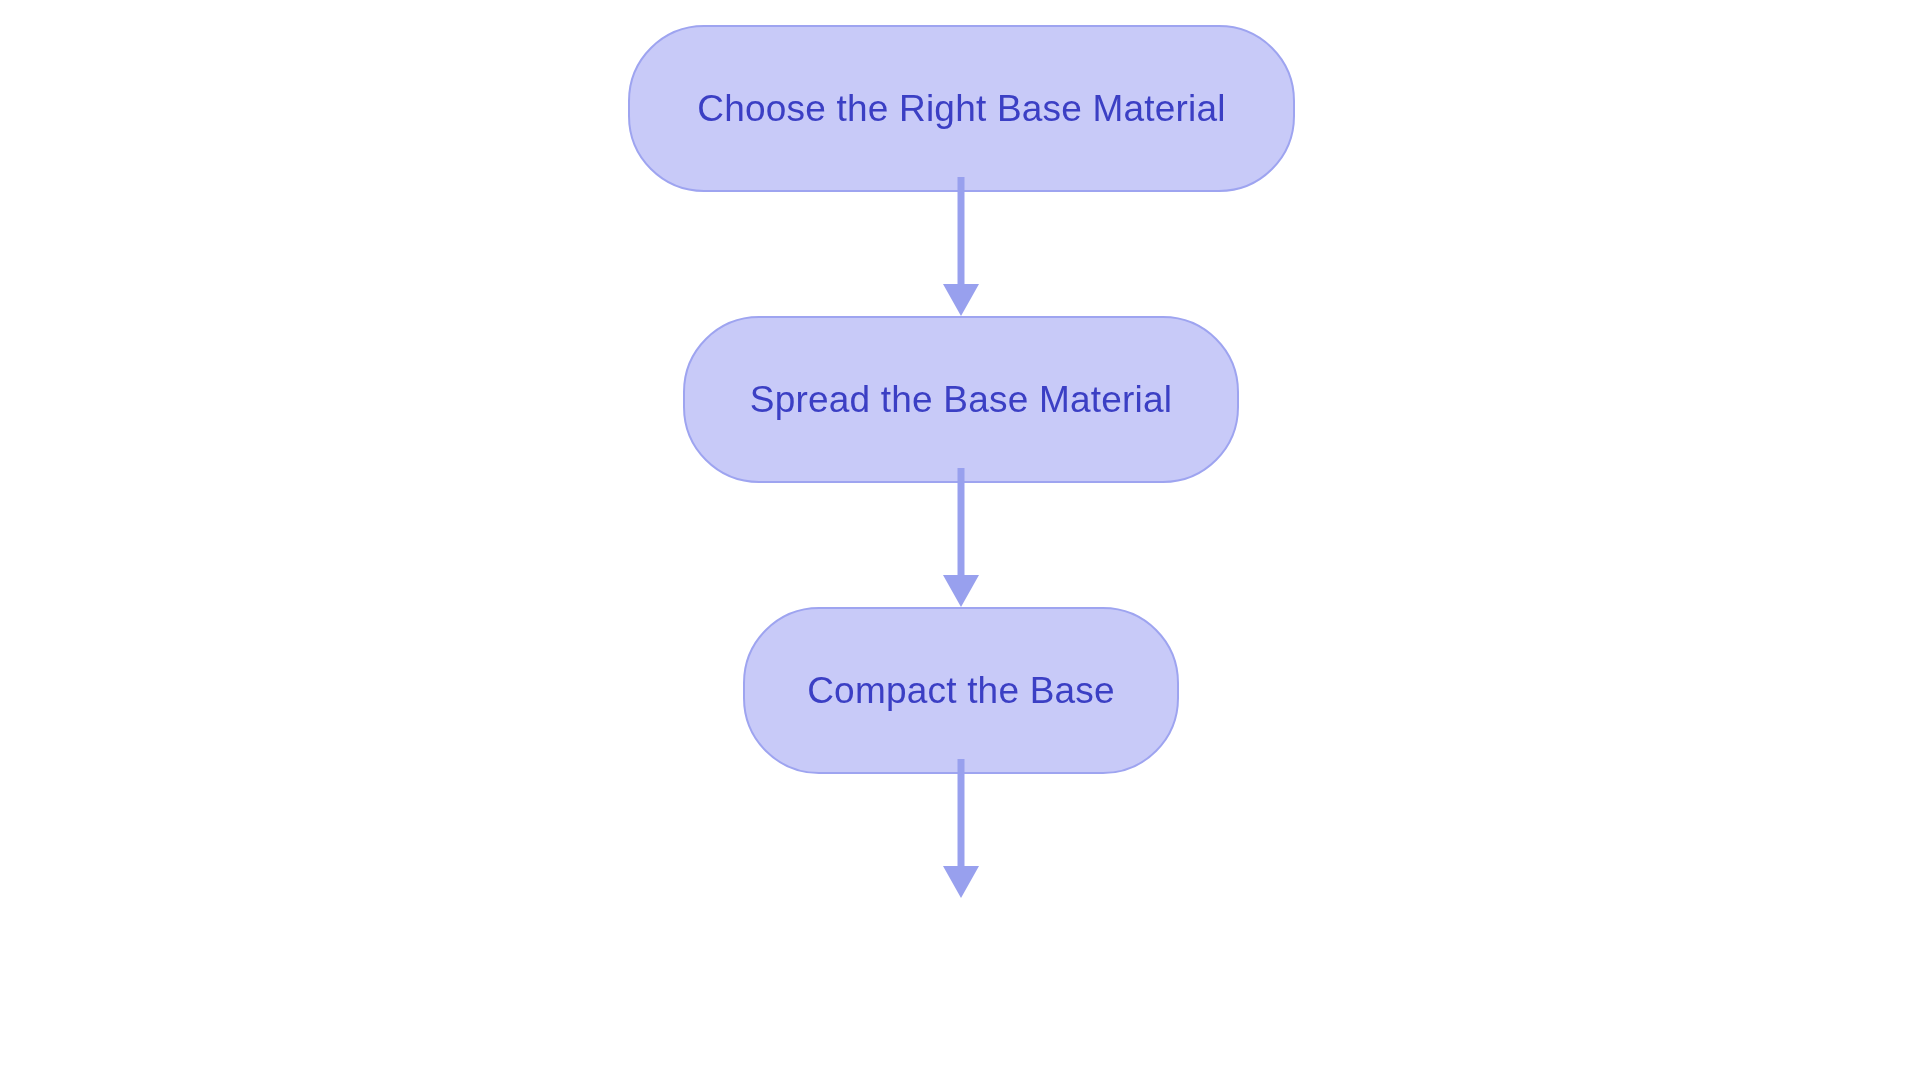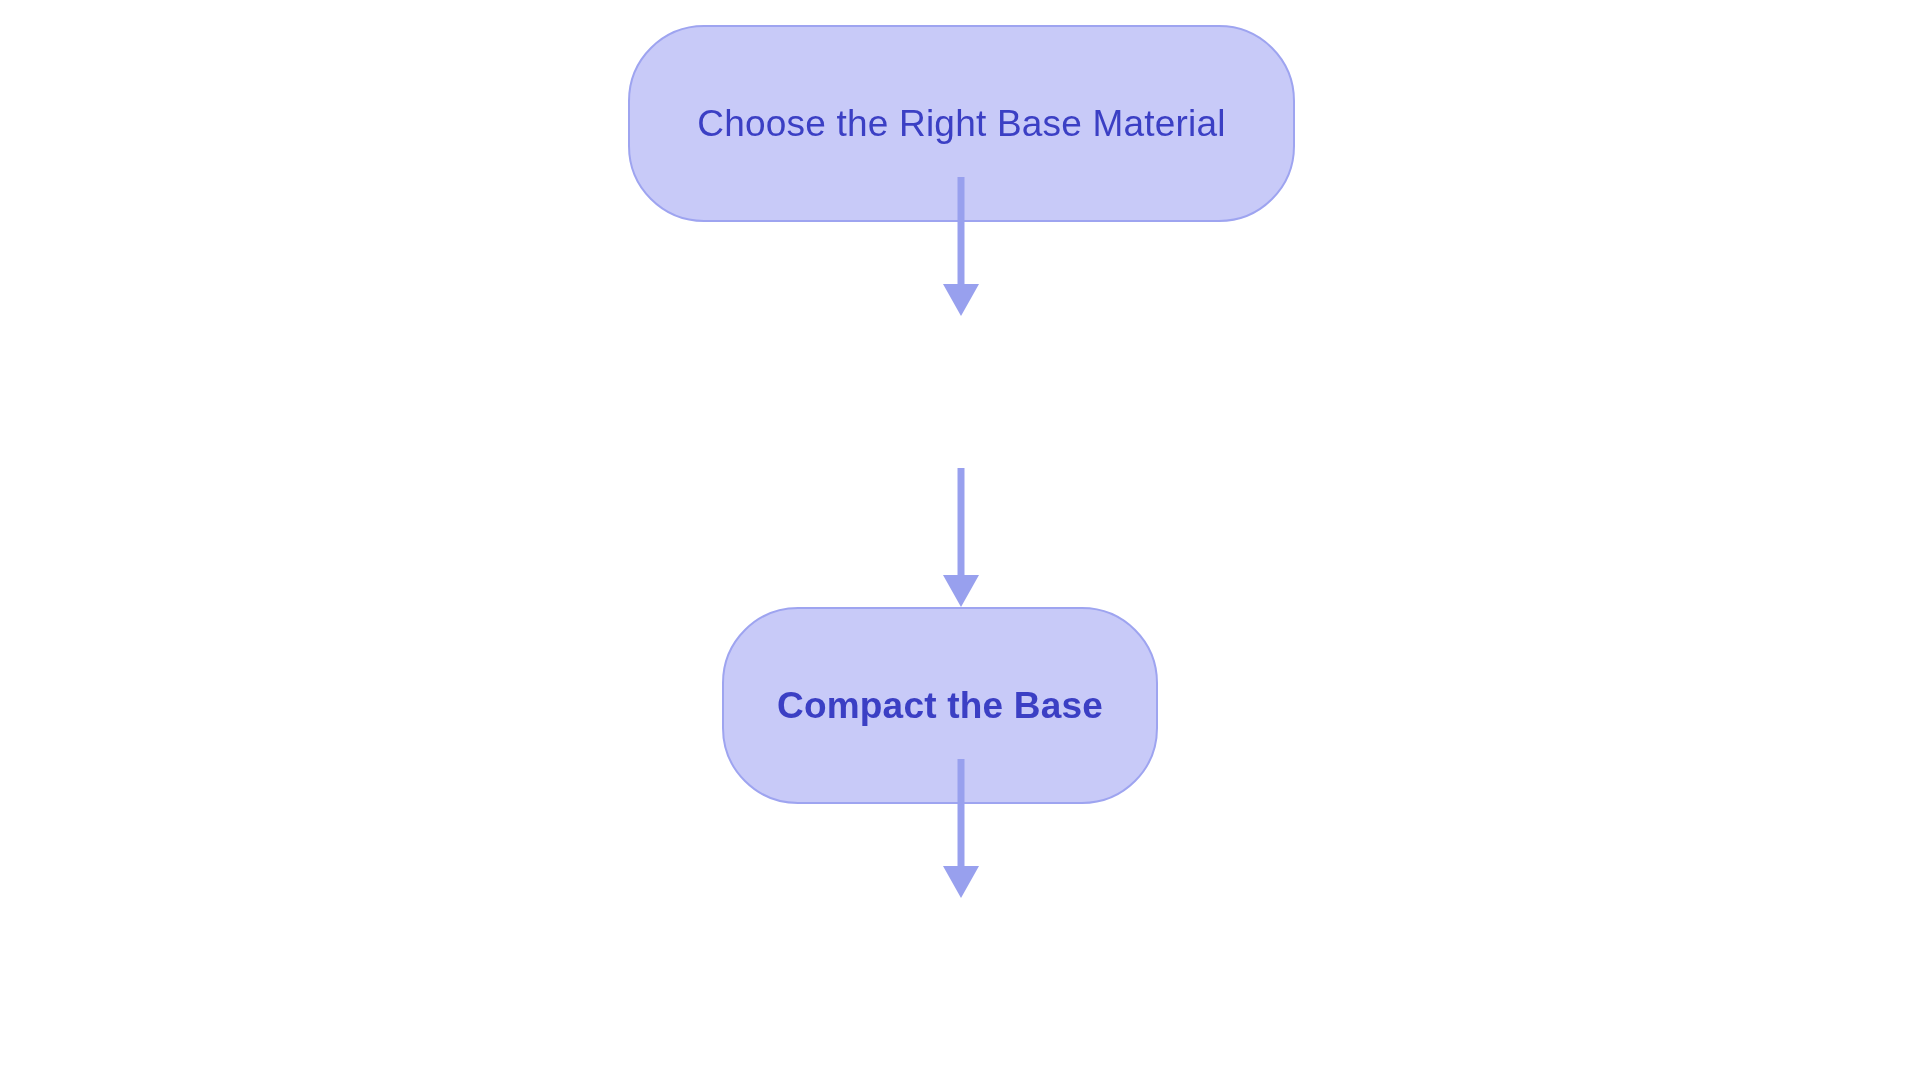--- a/index.html
+++ b/index.html
@@ -18,36 +18,36 @@
     overflow: hidden;
   }
   .canvas {
     position: relative;
     width: 1920px;
     height: 1083px;
     background: var(--background);
   }
   .flow-node {
     position: absolute;
-    height: 197px;
+    height: 167px;
     background: var(--node-fill);
     border: 2px solid var(--node-border);
     border-radius: 76px;
     display: flex;
     align-items: center;
     justify-content: center;
     font-size: 37px;
     letter-spacing: 0.2px;
     color: var(--node-text);
     white-space: nowrap;
     text-align: left;
   }
   .node-1 { left: 628px; top: 25px;  width: 667px; }
   .node-2 { left: 683px; top: 316px; width: 556px; }
-  .node-3 { left: 722px; top: 607px; width: 436px; font-weight: bold; }
+  .node-3 { left: 743px; top: 607px; width: 436px; }
   .node-4 { left: 773px; top: 898px; width: 376px; }
   .flow-arrow {
     position: absolute;
     left: 939px; 
     width: 44px;
     height: 139px;
   }
   .arrow-1 { top: 177px; }
   .arrow-2 { top: 468px; }
   .arrow-3 { top: 759px; }
@@ -62,20 +62,21 @@
 
   <div class="flow-node node-1">Choose the Right Base Material</div>
 
   <div class="flow-arrow arrow-1">
     <svg viewBox="0 0 44 139" xmlns="http://www.w3.org/2000/svg" aria-hidden="true">
       <line x1="22" y1="0" x2="22" y2="110"></line>
       <polygon points="4,107 40,107 22,139"></polygon>
     </svg>
   </div>
 
+  <div class="flow-node node-2">Spread the Base Material</div>
 
   <div class="flow-arrow arrow-2">
     <svg viewBox="0 0 44 139" xmlns="http://www.w3.org/2000/svg" aria-hidden="true">
       <line x1="22" y1="0" x2="22" y2="110"></line>
       <polygon points="4,107 40,107 22,139"></polygon>
     </svg>
   </div>
 
   <div class="flow-node node-3">Compact the Base</div>
 

